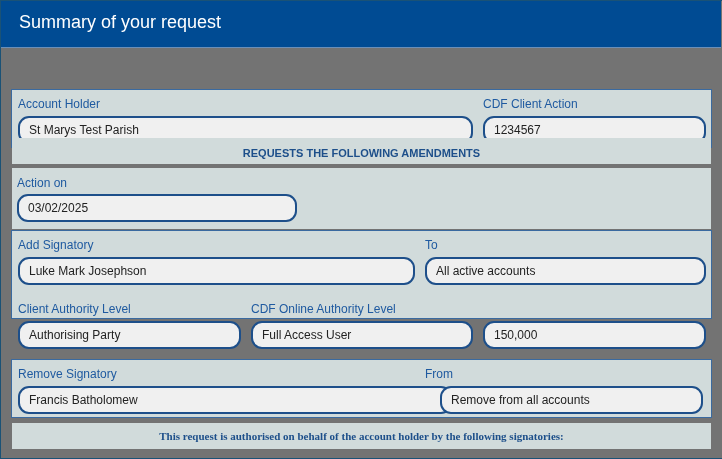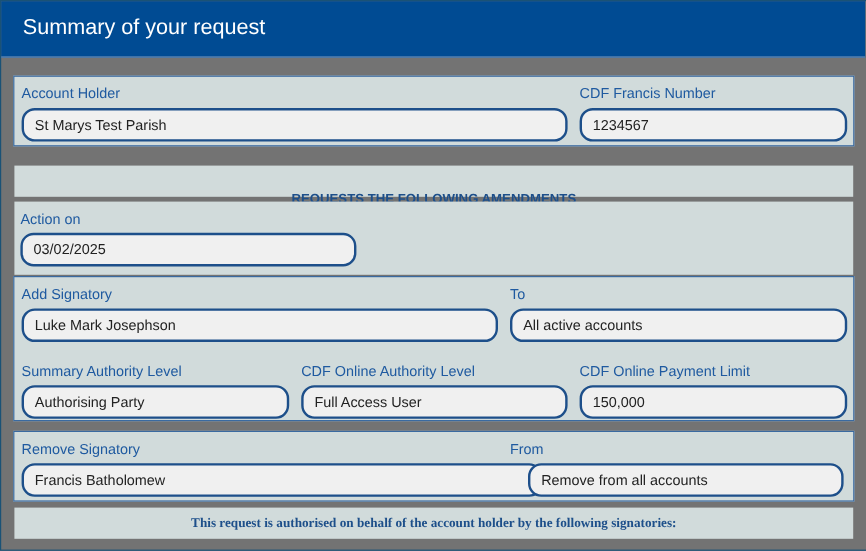--- a/index.html
+++ b/index.html
@@ -14,47 +14,46 @@
   .banner { position:absolute; font-size:11px; font-weight:bold; color:#1d4f8a; text-align:center; }
 </style>
 </head>
 <body>
 
 <div class="frame">
   <div class="header">
     <div class="header-title">Summary of your request</div>
   </div>
 
-  <div class="section bordered" style="left:10px; top:62px; width:701px; height:59px;">
+  <div class="section bordered" style="left:10px; top:88px; width:701px; height:59px;">
     <div class="label" style="left:6px; top:7px;">Account Holder</div>
     <div class="field" style="left:6px; top:26px; width:455px;">St Marys Test Parish</div>
-    <div class="label" style="left:471px; top:7px;">CDF Francis Number</div>
+    <div class="label" style="left:471px; top:7px;">CDF Client Action</div>
     <div class="field" style="left:471px; top:26px; width:223px;">1234567</div>
   </div>
 
   <div class="section" style="left:11px; top:137px; width:699px; height:26px;">
-    <div class="banner" style="left:0; top:22px; width:699px;">REQUESTS THE FOLLOWING AMENDMENTS</div>
+    <div class="banner" style="left:0; top:9px; width:699px;">REQUESTS THE FOLLOWING AMENDMENTS</div>
   </div>
 
   <div class="section" style="left:11px; top:167px; width:699px; height:61px;">
     <div class="label" style="left:5px; top:8px;">Action on</div>
     <div class="field" style="left:5px; top:26px; width:280px;">03/02/2025</div>
   </div>
 
-  <div class="section bordered" style="left:10px; top:229px; width:701px; height:121px;">
+  <div class="section bordered" style="left:10px; top:229px; width:701px; height:89px;">
     <div class="label" style="left:6px; top:7px;">Add Signatory</div>
     <div class="field" style="left:6px; top:26px; width:397px;">Luke Mark Josephson</div>
     <div class="label" style="left:413px; top:7px;">To</div>
     <div class="field" style="left:413px; top:26px; width:281px;">All active accounts</div>
 
-    <div class="label" style="left:6px; top:71px;">Summary Authority Level</div>
+    <div class="label" style="left:6px; top:71px;">Client Authority Level</div>
     <div class="field" style="left:6px; top:90px; width:223px;">Authorising Party</div>
     <div class="label" style="left:239px; top:71px;">CDF Online Authority Level</div>
     <div class="field" style="left:239px; top:90px; width:222px;">Full Access User</div>
-    <div class="label" style="left:471px; top:71px;">CDF Online Payment Limit</div>
     <div class="field" style="left:471px; top:90px; width:223px;">150,000</div>
   </div>
 
   <div class="section bordered" style="left:10px; top:358px; width:701px; height:59px;">
     <div class="label" style="left:6px; top:7px;">Remove Signatory</div>
     <div class="field" style="left:6px; top:26px; width:434px;">Francis Batholomew</div>
     <div class="label" style="left:413px; top:7px;">From</div>
     <div class="field" style="left:428px; top:26px; width:263px;">Remove from all accounts</div>
   </div>
 

